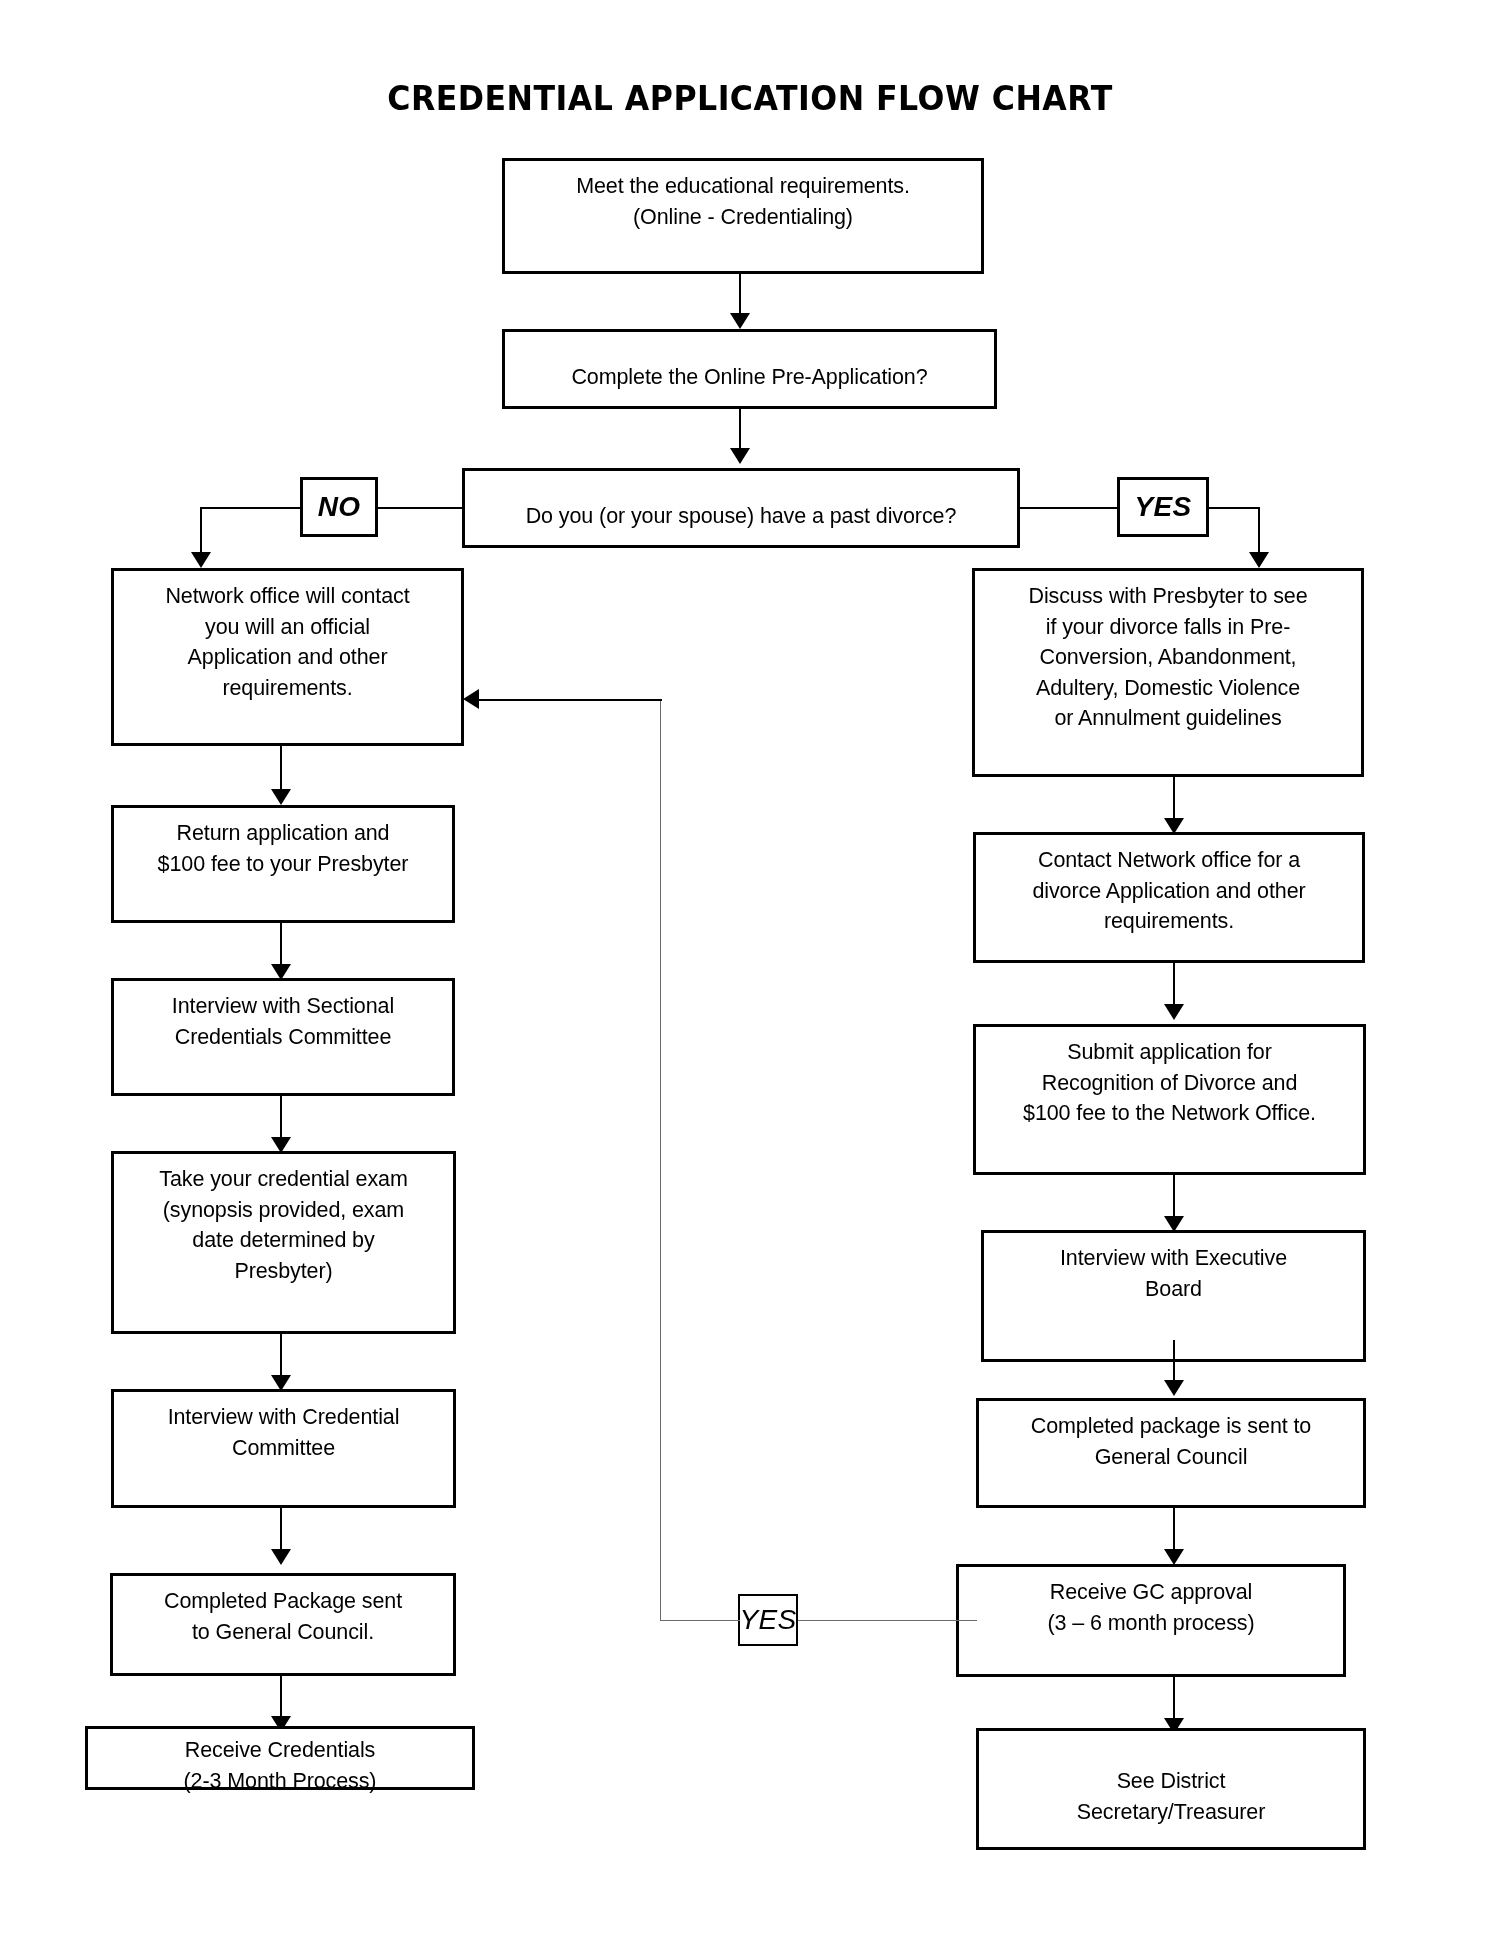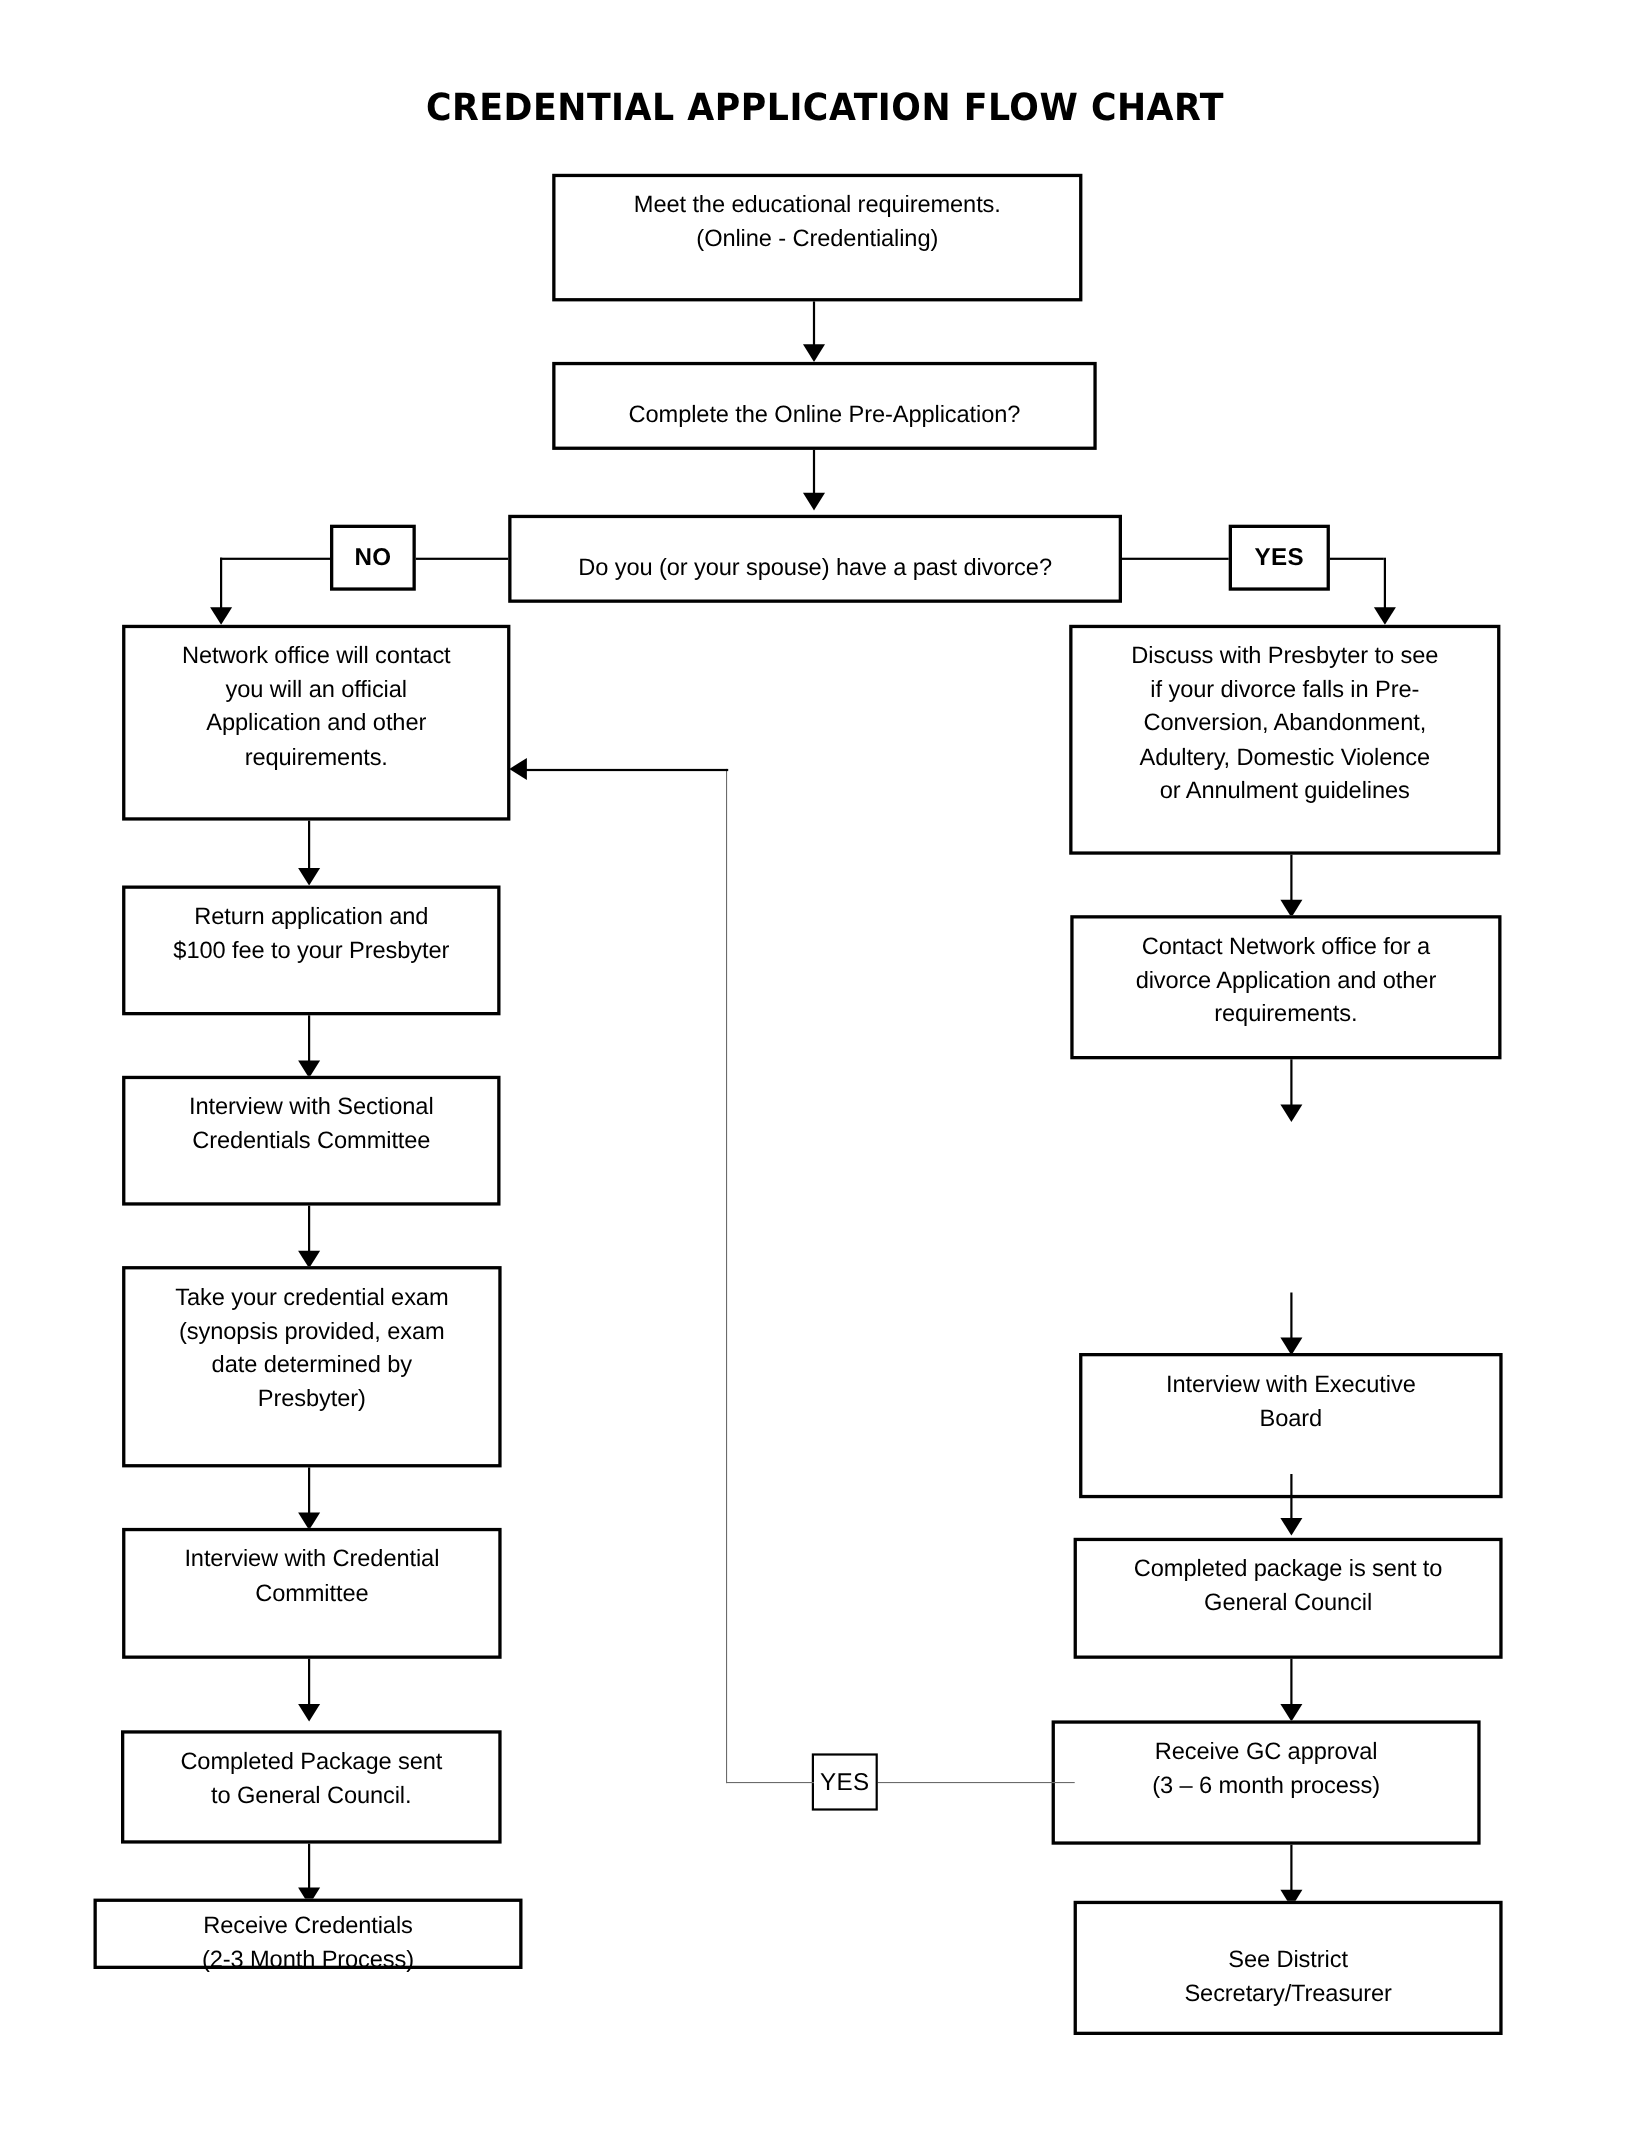--- a/index.html
+++ b/index.html
@@ -54,22 +54,23 @@
   }
   .tag {
     position: absolute;
     box-sizing: border-box;
     border: 3px solid #000000;
     background: #ffffff;
     display: flex;
     align-items: center;
     justify-content: center;
     font-weight: 700;
-    font-size: 22px;
+    font-size: 28px;
     letter-spacing: 0.3px;
+    font-style: italic;
   }
   .tag.thin {
     border-width: 2px;
     font-weight: 400;
   }
   .hline {
     position: absolute;
     height: 0;
     border-top: 2px solid #000000;
   }
@@ -181,20 +182,23 @@
   <div class="vline" style="left:1173px; top:777px; height:48px;"></div>
   <div class="arrow-down" style="left:1164px; top:818px;"></div>
 
   <div class="node" style="left:973px; top:832px; width:392px; height:131px;">Contact Network office for a
 divorce Application and other
 requirements.</div>
 
   <div class="vline" style="left:1173px; top:963px; height:48px;"></div>
   <div class="arrow-down" style="left:1164px; top:1004px;"></div>
 
+  <div class="node" style="left:973px; top:1024px; width:393px; height:151px;">Submit application for
+Recognition of Divorce and
+$100 fee to the Network Office.</div>
 
   <div class="vline" style="left:1173px; top:1175px; height:48px;"></div>
   <div class="arrow-down" style="left:1164px; top:1216px;"></div>
 
   <div class="node" style="left:981px; top:1230px; width:385px; height:132px;">Interview with Executive
 Board</div>
 
   <div class="vline" style="left:1173px; top:1340px; height:48px;"></div>
   <div class="arrow-down" style="left:1164px; top:1380px;"></div>
 

